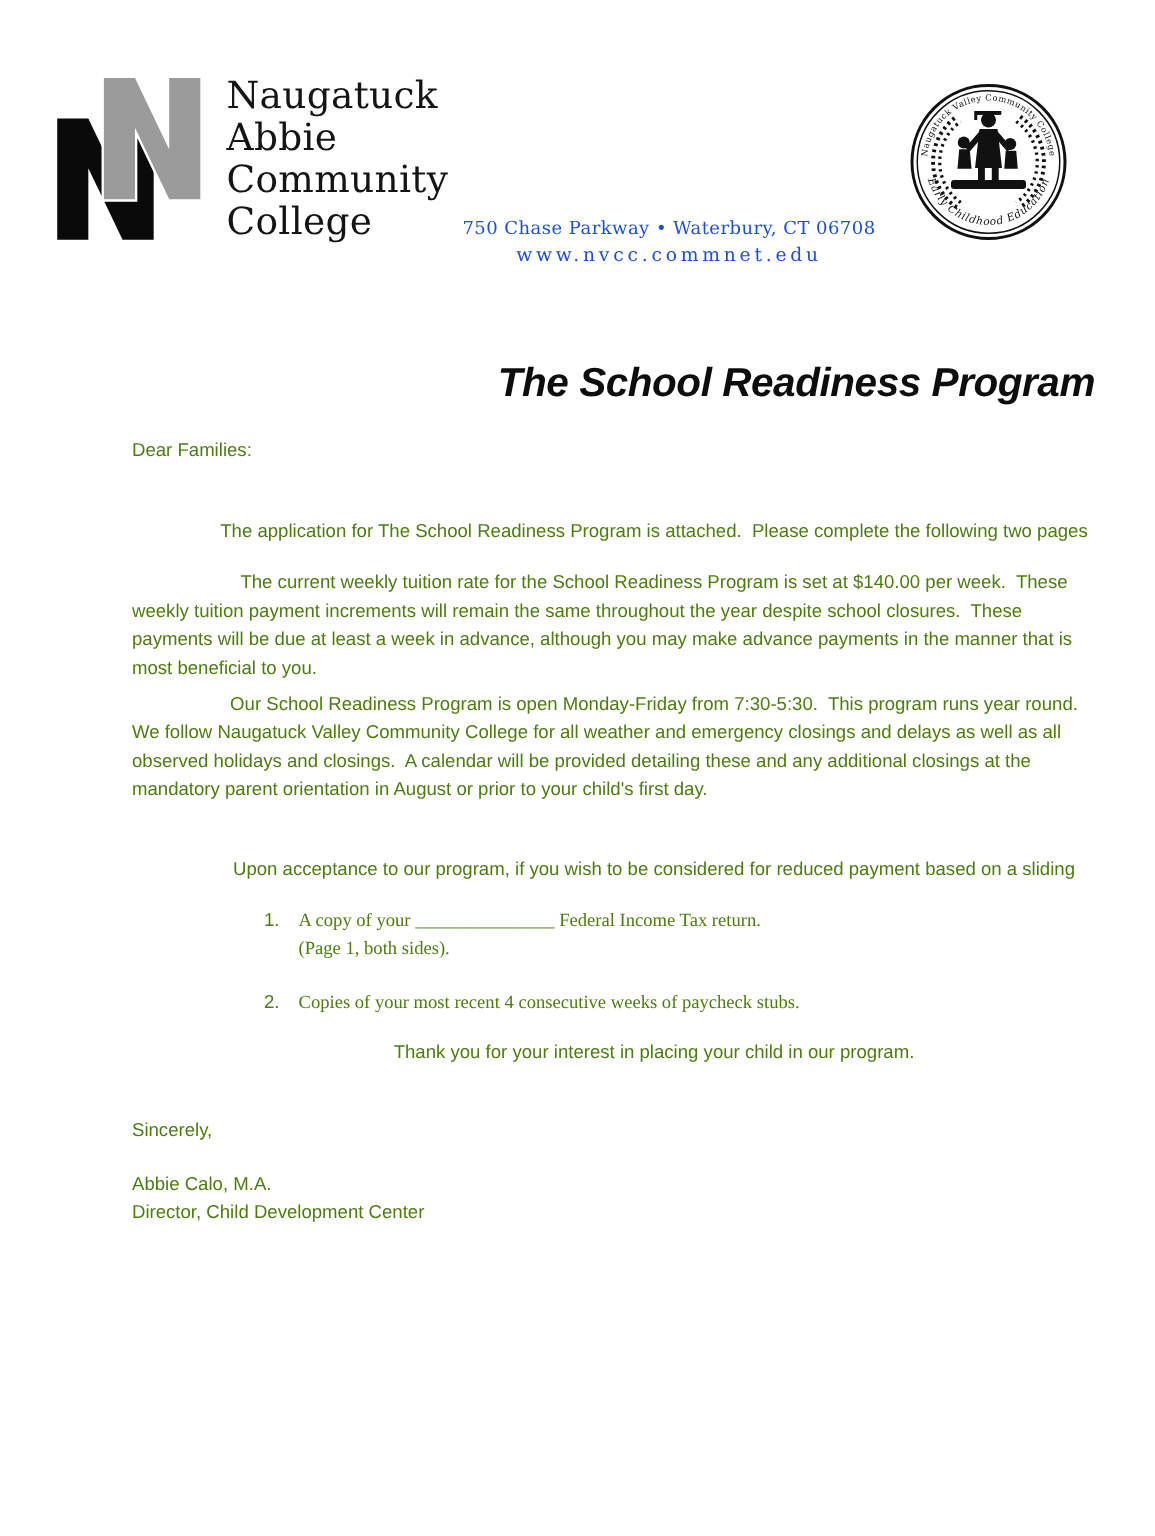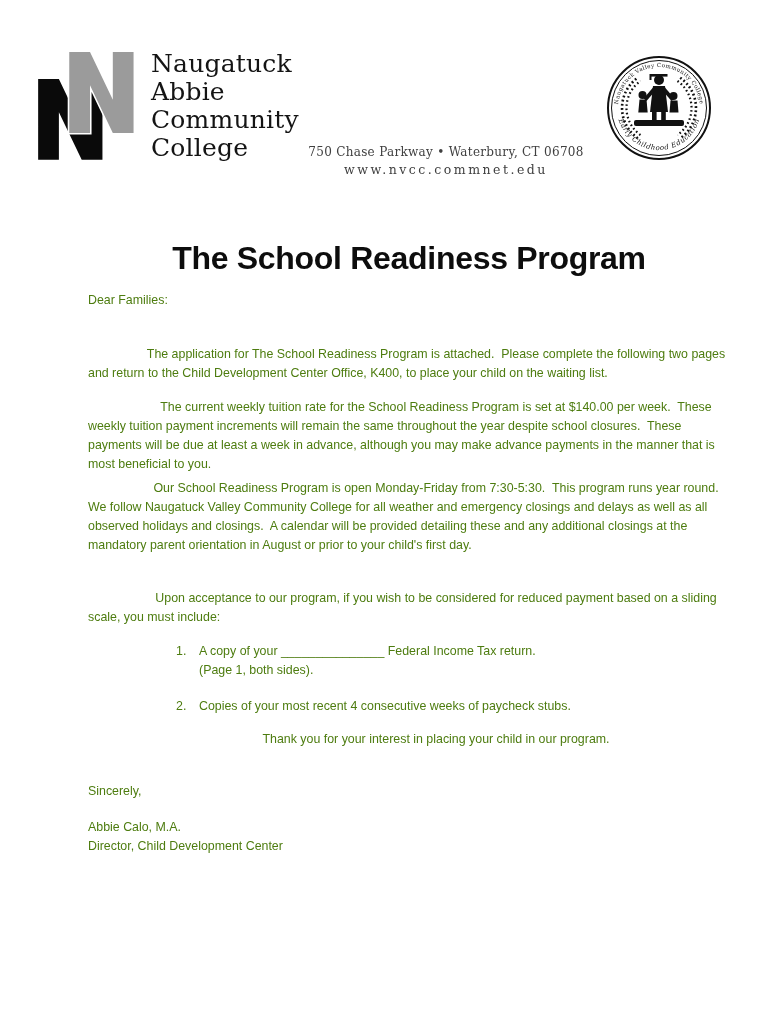--- a/index.html
+++ b/index.html
@@ -16,51 +16,51 @@
   
   .logo { position: absolute; left: 38px; top: 52px; width: 104px; height: 112px; }
   .college-name {
     position: absolute; left: 151px; top: 50px;
     font-family: "DejaVu Serif", serif;
     font-size: 25px; line-height: 28px; color: #141414;
     letter-spacing: 0.2px;
   }
   .addr-block {
     position: absolute; left: 300px; top: 145px; width: 292px;
-    text-align: center; color: #404040;
+    text-align: center; color: #1d4ed8;
     font-family: "DejaVu Serif", serif;
   }
   .addr-line { font-size: 12px; letter-spacing: 0.3px; }
   .web-line  { font-size: 12.5px; letter-spacing: 2.5px; margin-top: 3px; }
   .seal { position: absolute; left: 605px; top: 54px; width: 108px; height: 108px; }
 
   
   .title {
     position: absolute; left: 88px; top: 240px; width: 642px;
-    text-align: center;
-    font-size: 32px; font-weight: bold; 
+    text-align: right;
+    font-size: 27px; font-weight: bold; font-style: italic;
     color: #0d0d0d; letter-spacing: -0.3px;
   }
   .body {
     position: absolute; left: 88px; top: 291px; width: 660px;
     font-size: 12.4px; line-height: 19px; color: #4d7c0f;
   }
   .line { white-space: pre; }
   .indent { padding-left: 36px; text-align: center; }
 
   .p1 { margin-top: 35px; }
   .p2 { margin-top: 15px; }
   .p3 { margin-top: 5px; }
   .p4 { margin-top: 34px; }
 
   .list-item { display: flex; margin-left: 88px; }
   .li1 { margin-top: 15px; }
   .li2 { margin-top: 17px; }
   .li-num { width: 23px; flex: none; }
-  .li-text { white-space: pre; }
+  .li-text { white-space: pre; font-family: Liberation Serif, serif; }
 
   .closing { margin-top: 14px; }
   .signoff { margin-top: 33px; }
   .sig-block { margin-top: 17px; }
 </style>
 </head>
 <body>
 
 <div class="page">
 
@@ -122,40 +122,38 @@
   </div>
 
   <div class="title">The School Readiness Program</div>
 
   <div class="body">
 
     <div class="line">Dear Families:</div>
 
     <div class="para p1">
       <div class="line indent">The application for The School Readiness Program is attached.  Please complete the following two pages</div>
-      <div class="line">and return to the Child Development Center Office, K400, to place your child on the waiting list.</div>
     </div>
 
     <div class="para p2">
       <div class="line indent">The current weekly tuition rate for the School Readiness Program is set at $140.00 per week.  These</div>
       <div class="line">weekly tuition payment increments will remain the same throughout the year despite school closures.  These</div>
       <div class="line">payments will be due at least a week in advance, although you may make advance payments in the manner that is</div>
       <div class="line">most beneficial to you.</div>
     </div>
 
     <div class="para p3">
       <div class="line indent">Our School Readiness Program is open Monday-Friday from 7:30-5:30.  This program runs year round.</div>
       <div class="line">We follow Naugatuck Valley Community College for all weather and emergency closings and delays as well as all</div>
       <div class="line">observed holidays and closings.  A calendar will be provided detailing these and any additional closings at the</div>
       <div class="line">mandatory parent orientation in August or prior to your child's first day.</div>
     </div>
 
     <div class="para p4">
       <div class="line indent">Upon acceptance to our program, if you wish to be considered for reduced payment based on a sliding</div>
-      <div class="line">scale, you must include:</div>
     </div>
 
     <div class="list-item li1">
       <span class="li-num">1.</span>
       <span class="li-text"><span>A copy of your _______________ Federal Income Tax return.</span><br><span>(Page 1, both sides).</span></span>
     </div>
 
     <div class="list-item li2">
       <span class="li-num">2.</span>
       <span class="li-text">Copies of your most recent 4 consecutive weeks of paycheck stubs.</span>

